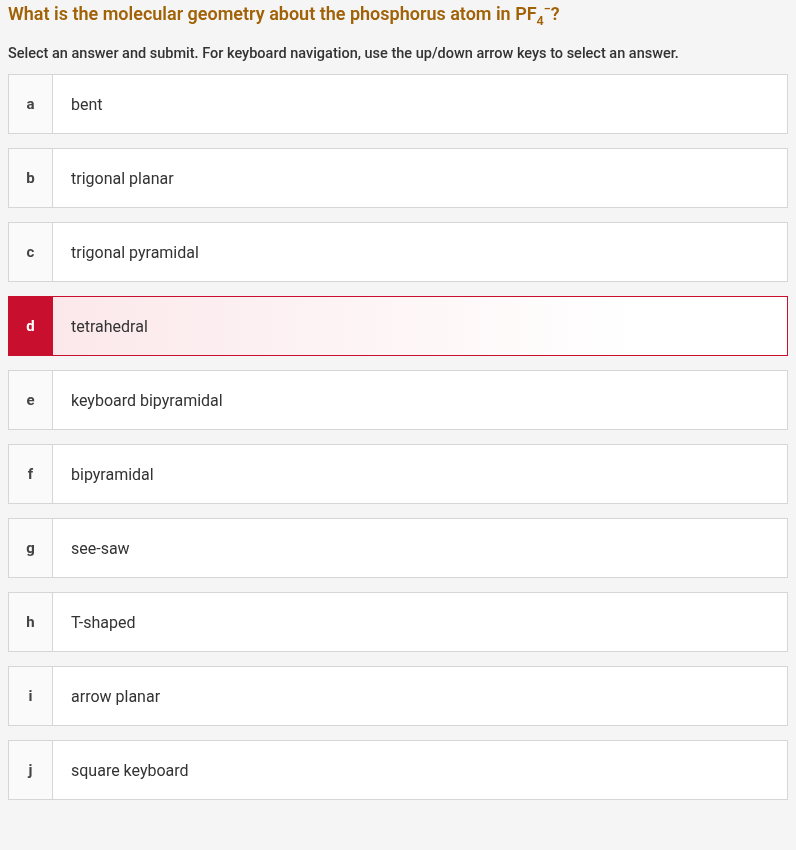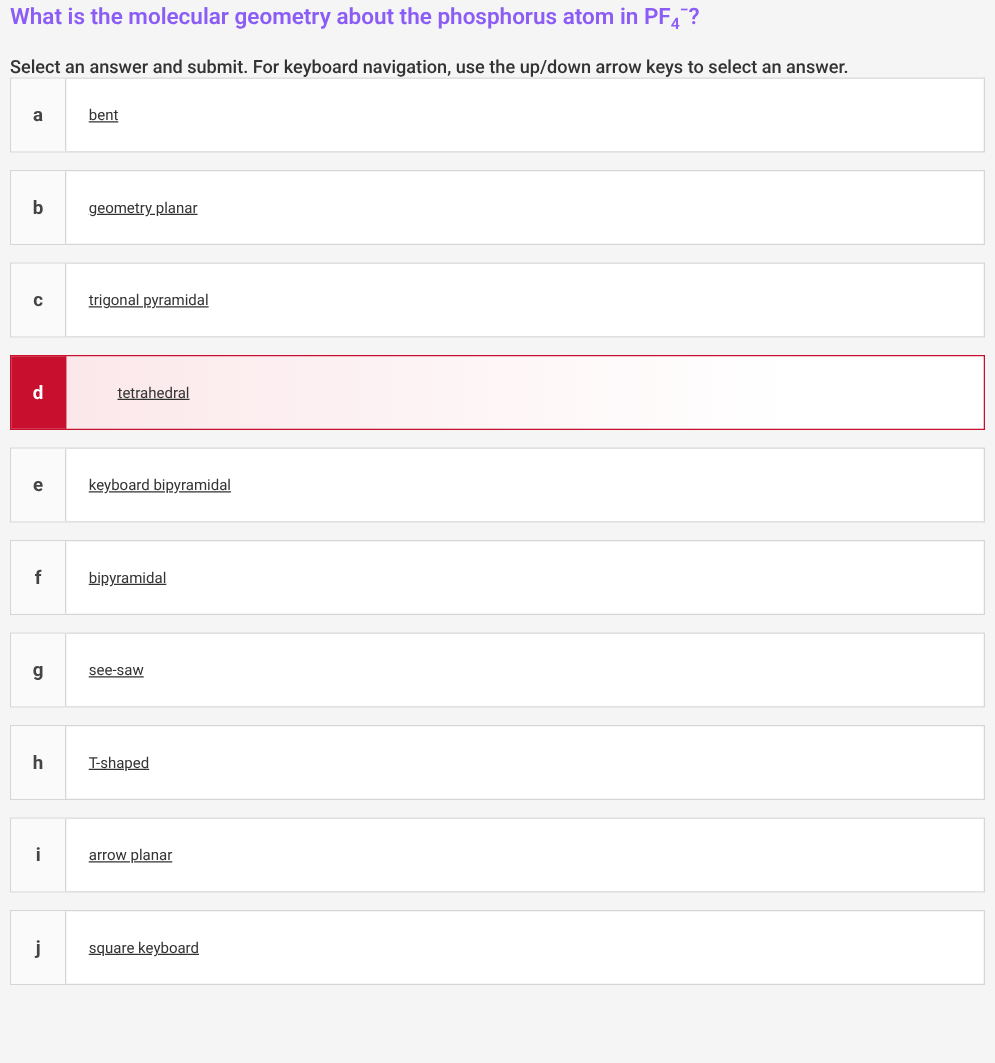--- a/index.html
+++ b/index.html
@@ -10,35 +10,36 @@
     body {
       font-family: -apple-system, BlinkMacSystemFont, "Segoe UI", Roboto, Helvetica, Arial, sans-serif;
       background: #f5f5f5;
       width: 796px;
       padding: 0 8px;
       color: #333;
     }
     .question-title {
       font-size: 18px;
       font-weight: 600;
-      color: #8b5cf6;
+      color: #a16207;
       margin-bottom: 16px;
       line-height: 1.4;
     }
     .question-title sub {
       font-size: 0.7em;
       vertical-align: sub;
     }
     .question-title sup {
       font-size: 0.7em;
       vertical-align: super;
     }
     .instructions {
       font-size: 14.5px;
       color: #333;
+      margin-bottom: 12px;
       font-weight: 500;
     }
     .options {
       display: flex;
       flex-direction: column;
       gap: 14px;
     }
     .option {
       display: flex;
       border: 1px solid #d6d6d6;
@@ -56,55 +57,53 @@
       font-size: 15px;
       color: #444;
       background: #fafafa;
       flex-shrink: 0;
     }
     .option-text {
       flex: 1;
       display: flex;
       align-items: center;
       padding: 0 18px;
-      font-size: 12px;
+      font-size: 16px;
       color: #333;
-      text-decoration: underline;
     }
     .option.selected .option-key {
       background: #c8102e;
       color: #fff;
       border-right: 1px solid #c8102e;
     }
     .option.selected {
       border-color: #c8102e;
       background: linear-gradient(90deg, #fbe6e9 0%, #ffffff 80%);
     }
     .option.selected .option-text {
       color: #333;
-      margin-left: 23px;
     }
   </style>
 </head>
 <body>
 
 <div class="question-title">
   <span>What is the molecular geometry about the phosphorus atom in PF</span><sub>4</sub><sup>−</sup><span>?</span>
 </div>
 
 <div class="instructions">Select an answer and submit. For keyboard navigation, use the up/down arrow keys to select an answer.</div>
 
 <div class="options">
     <div class="option">
       <div class="option-key">a</div>
       <div class="option-text">bent</div>
     </div>
     <div class="option">
       <div class="option-key">b</div>
-      <div class="option-text">geometry planar</div>
+      <div class="option-text">trigonal planar</div>
     </div>
     <div class="option">
       <div class="option-key">c</div>
       <div class="option-text">trigonal pyramidal</div>
     </div>
     <div class="option selected">
       <div class="option-key">d</div>
       <div class="option-text">tetrahedral</div>
     </div>
     <div class="option">

